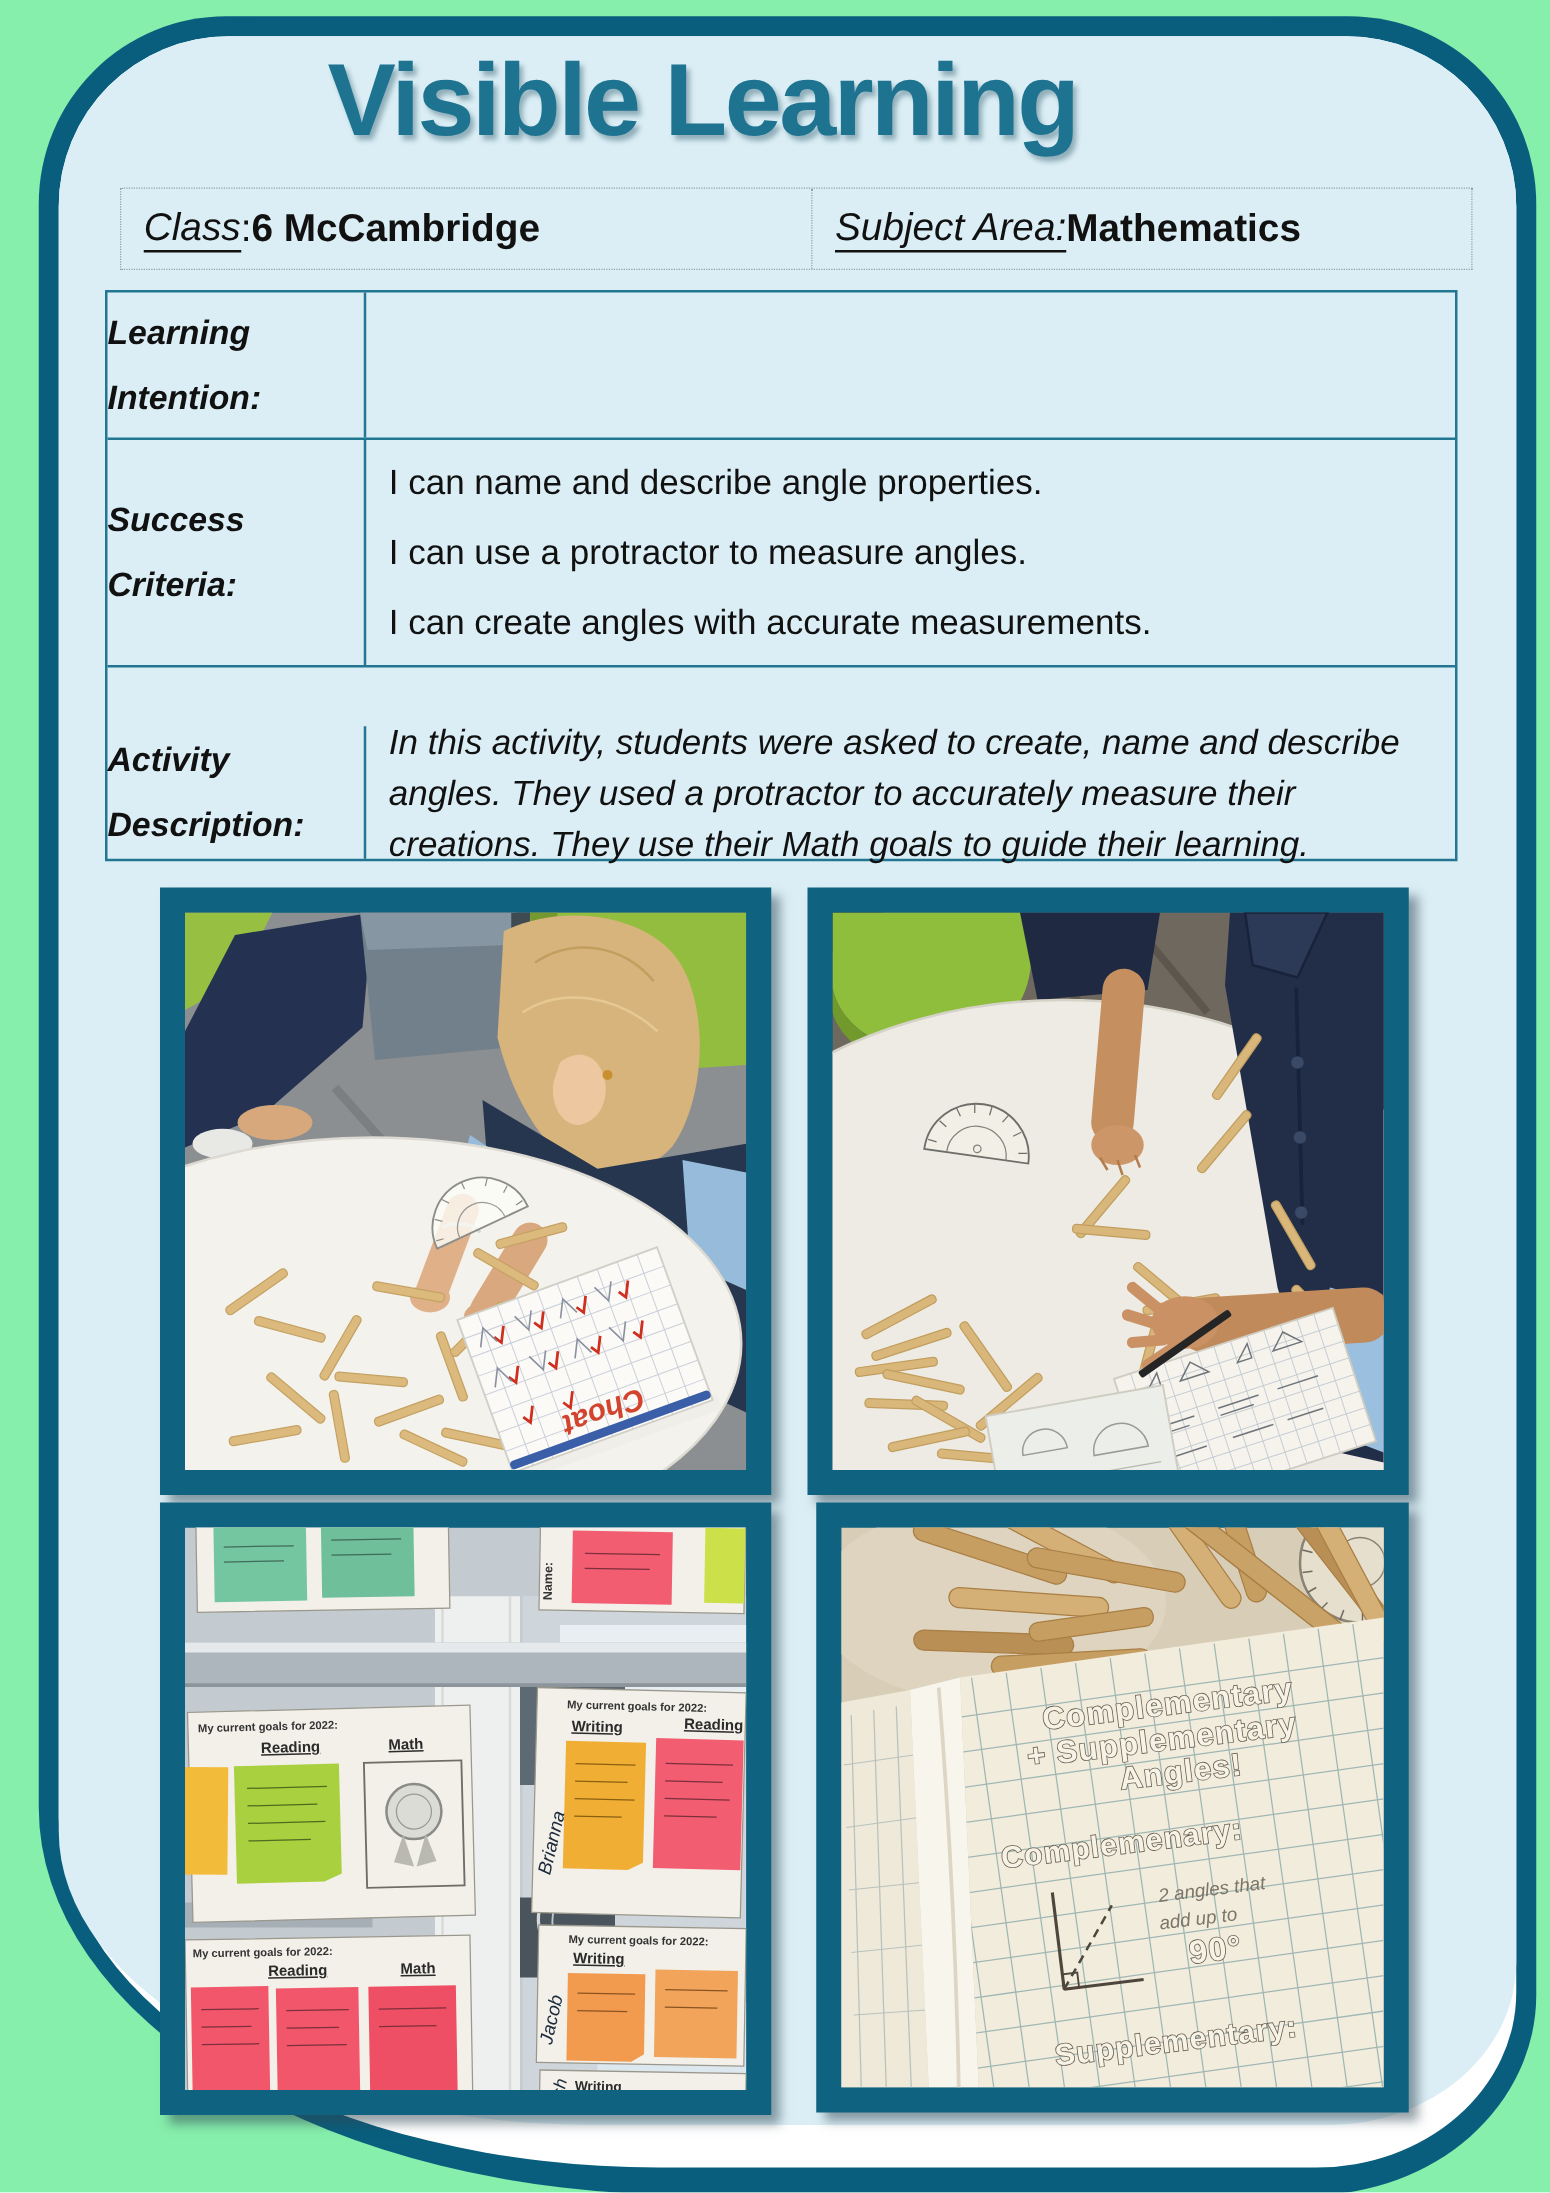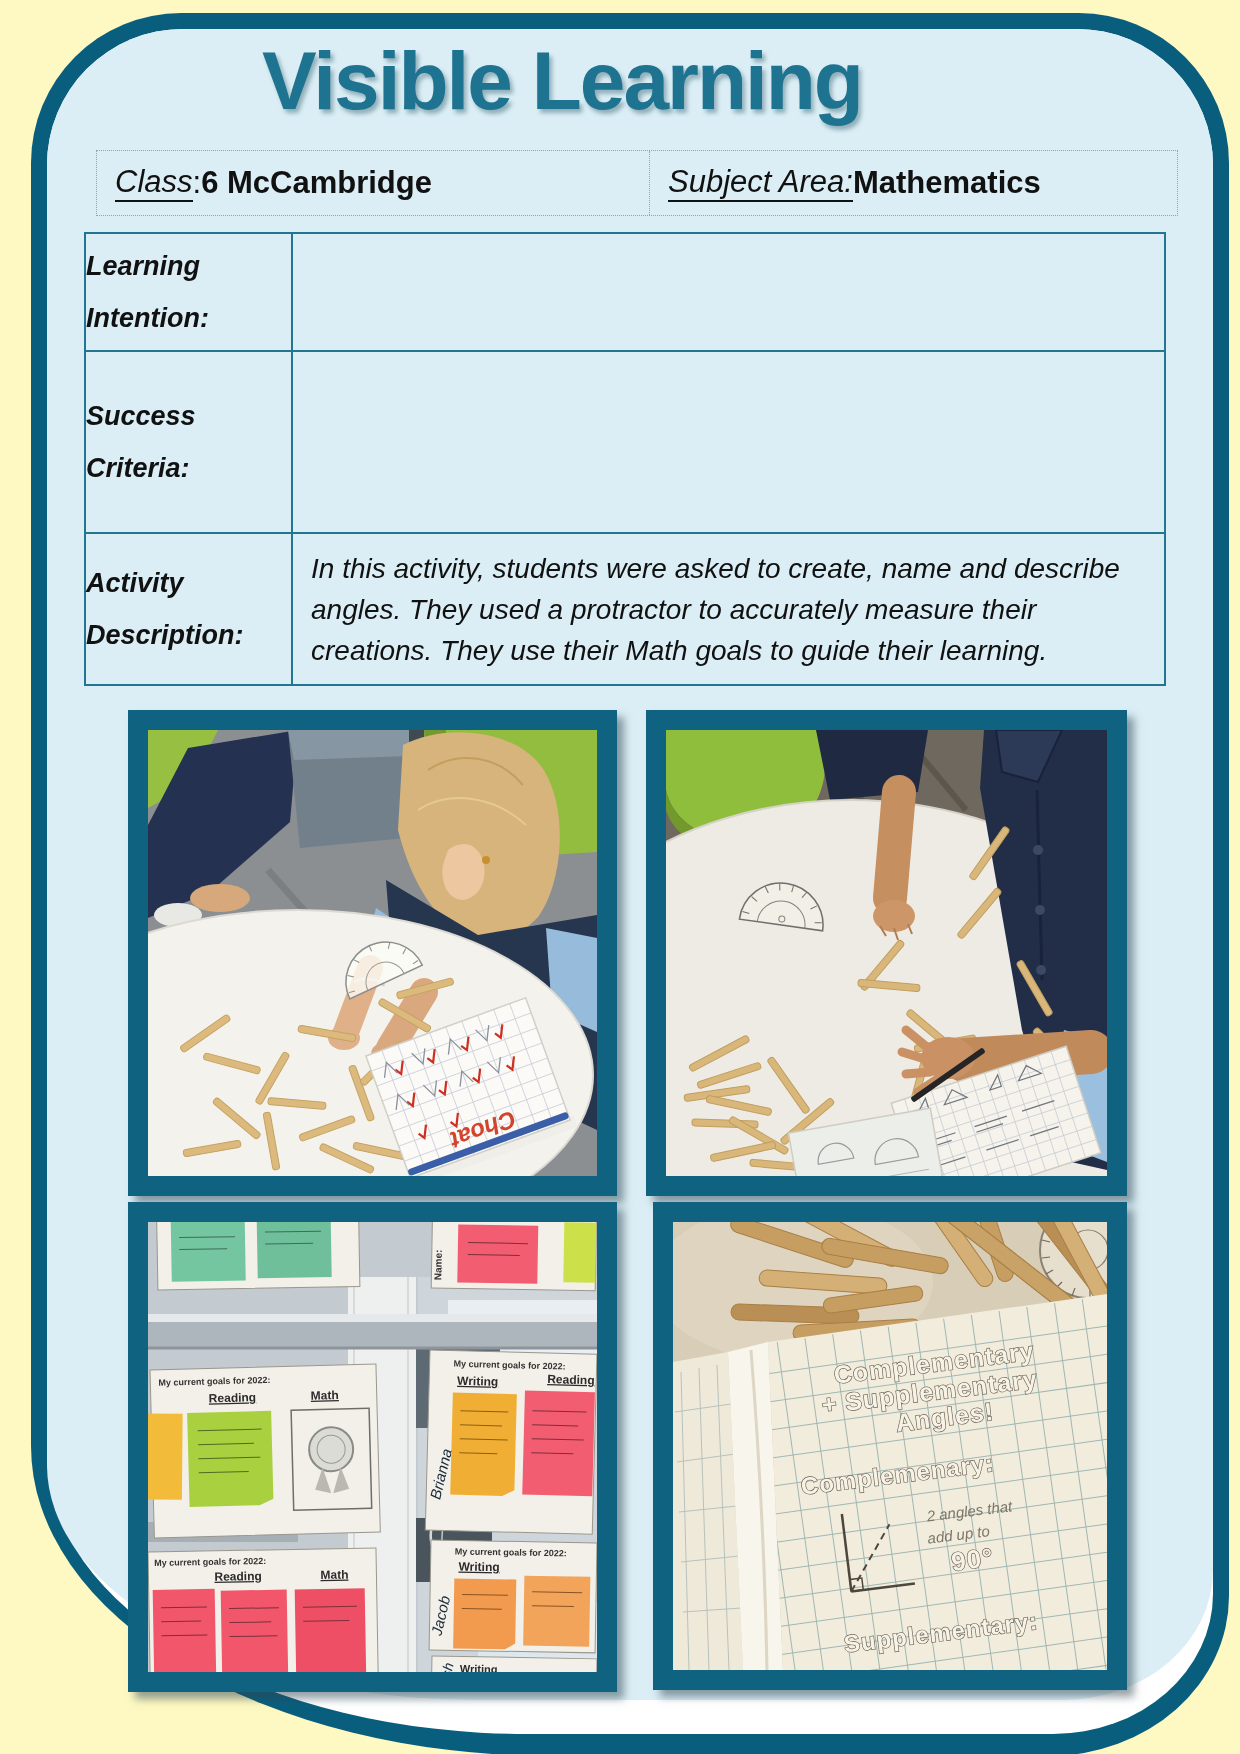--- a/index.html
+++ b/index.html
@@ -1,16 +1,16 @@
 <!DOCTYPE html>
 <html><head>
 <meta charset="utf-8">
 <style>
   html,body{margin:0;padding:0;background:#ffffff;}
-  .page{position:relative;width:1240px;height:1754px;background:#fef9c3;overflow:hidden;
+  .page{position:relative;width:1240px;height:1754px;background:#86efac;overflow:hidden;
         font-family:"Liberation Sans", sans-serif;color:#111;}
   .frame-teal{position:absolute;left:31px;top:13px;width:1198px;height:1743px;background:#0a5e7d;
         border-radius:150px 150px 180px 520px / 150px 150px 160px 310px;}
   .frame-white{position:absolute;left:47px;top:29px;width:1166px;height:1705px;background:#ffffff;
         border-radius:136px 136px 160px 480px / 136px 136px 140px 280px;}
   .frame-blue{position:absolute;left:47px;top:29px;width:1166px;height:1671px;background:#dbeef5;
         border-radius:136px 136px 150px 430px / 136px 136px 130px 235px;}
   .title{position:absolute;left:0;top:34px;width:1240px;text-align:center;}
   .title span{display:inline-block;position:relative;left:-58px;font-size:82px;font-weight:bold;
         letter-spacing:-2px;color:#1e7391;text-shadow:3px 4px 4px rgba(20,70,90,.38);}
@@ -21,21 +21,21 @@
   .hdr-right{flex:1;border-left:1px dotted #98a0a6;padding-left:18px;}
   .lbl-it{font-style:italic;border-bottom:2.5px solid #111;}
   .hdr-val{font-weight:bold;text-align:center;}
   .vtable{position:absolute;left:84px;top:232px;width:1082px;border:2.5px solid #237691;box-sizing:border-box;}
   .trow{display:flex;border-bottom:2px solid #237691;}
   .trow:last-child{border-bottom:none;}
   .tlabel{width:207px;border-right:2px solid #237691;box-sizing:border-box;padding:8px 6px 8px 0;
         font-weight:bold;font-style:italic;font-size:27px;line-height:52px;display:flex;align-items:center;}
   .tcontent{flex:1;box-sizing:border-box;padding:10px 30px 10px 18px;font-size:28px;
         display:flex;flex-direction:column;justify-content:center;}
-  .r1{height:116px;} .r2{height:180px;} .r3{height:150px;}
+  .r1{height:116px;} .r2{height:180px;} .r3{height:106px;margin-top:47px;}
   .sc-line{margin:12px 0;}
   .para{line-height:41px;font-style:italic;}
   .photo{position:absolute;background:#0f6380;padding:20px;box-sizing:border-box;
         box-shadow:7px 7px 8px rgba(45,70,82,.5);}
   .photo svg{display:block;width:100%;height:100%;}
   .p1{left:128px;top:710px;width:489px;height:486px;}
   .p2{left:646px;top:710px;width:481px;height:486px;}
   .p3{left:128px;top:1202px;width:489px;height:490px;}
   .p4{left:653px;top:1202px;width:474px;height:488px;}
   text{font-family:"Liberation Sans", sans-serif;}
@@ -63,20 +63,25 @@
       <span class="hdr-val">Mathematics</span>
     </div>
   </div>
 
   <div class="vtable">
     <div class="trow r1">
       <div class="tlabel">Learning Intention:</div>
     </div>
     <div class="trow r2">
       <div class="tlabel">Success Criteria:</div>
+      <div class="tcontent">
+        <div class="sc-line">I can name and describe angle properties.</div>
+        <div class="sc-line">I can use a protractor to measure angles.</div>
+        <div class="sc-line">I can create angles with accurate measurements.</div>
+      </div>
     </div>
     <div class="trow r3">
       <div class="tlabel">Activity Description:</div>
       <div class="tcontent">
         <div class="para">In this activity, students were asked to create, name and describe angles. They used a protractor to accurately measure their creations. They use their Math goals to guide their learning.</div>
       </div>
     </div>
   </div>
 
   <div class="photo p1">

